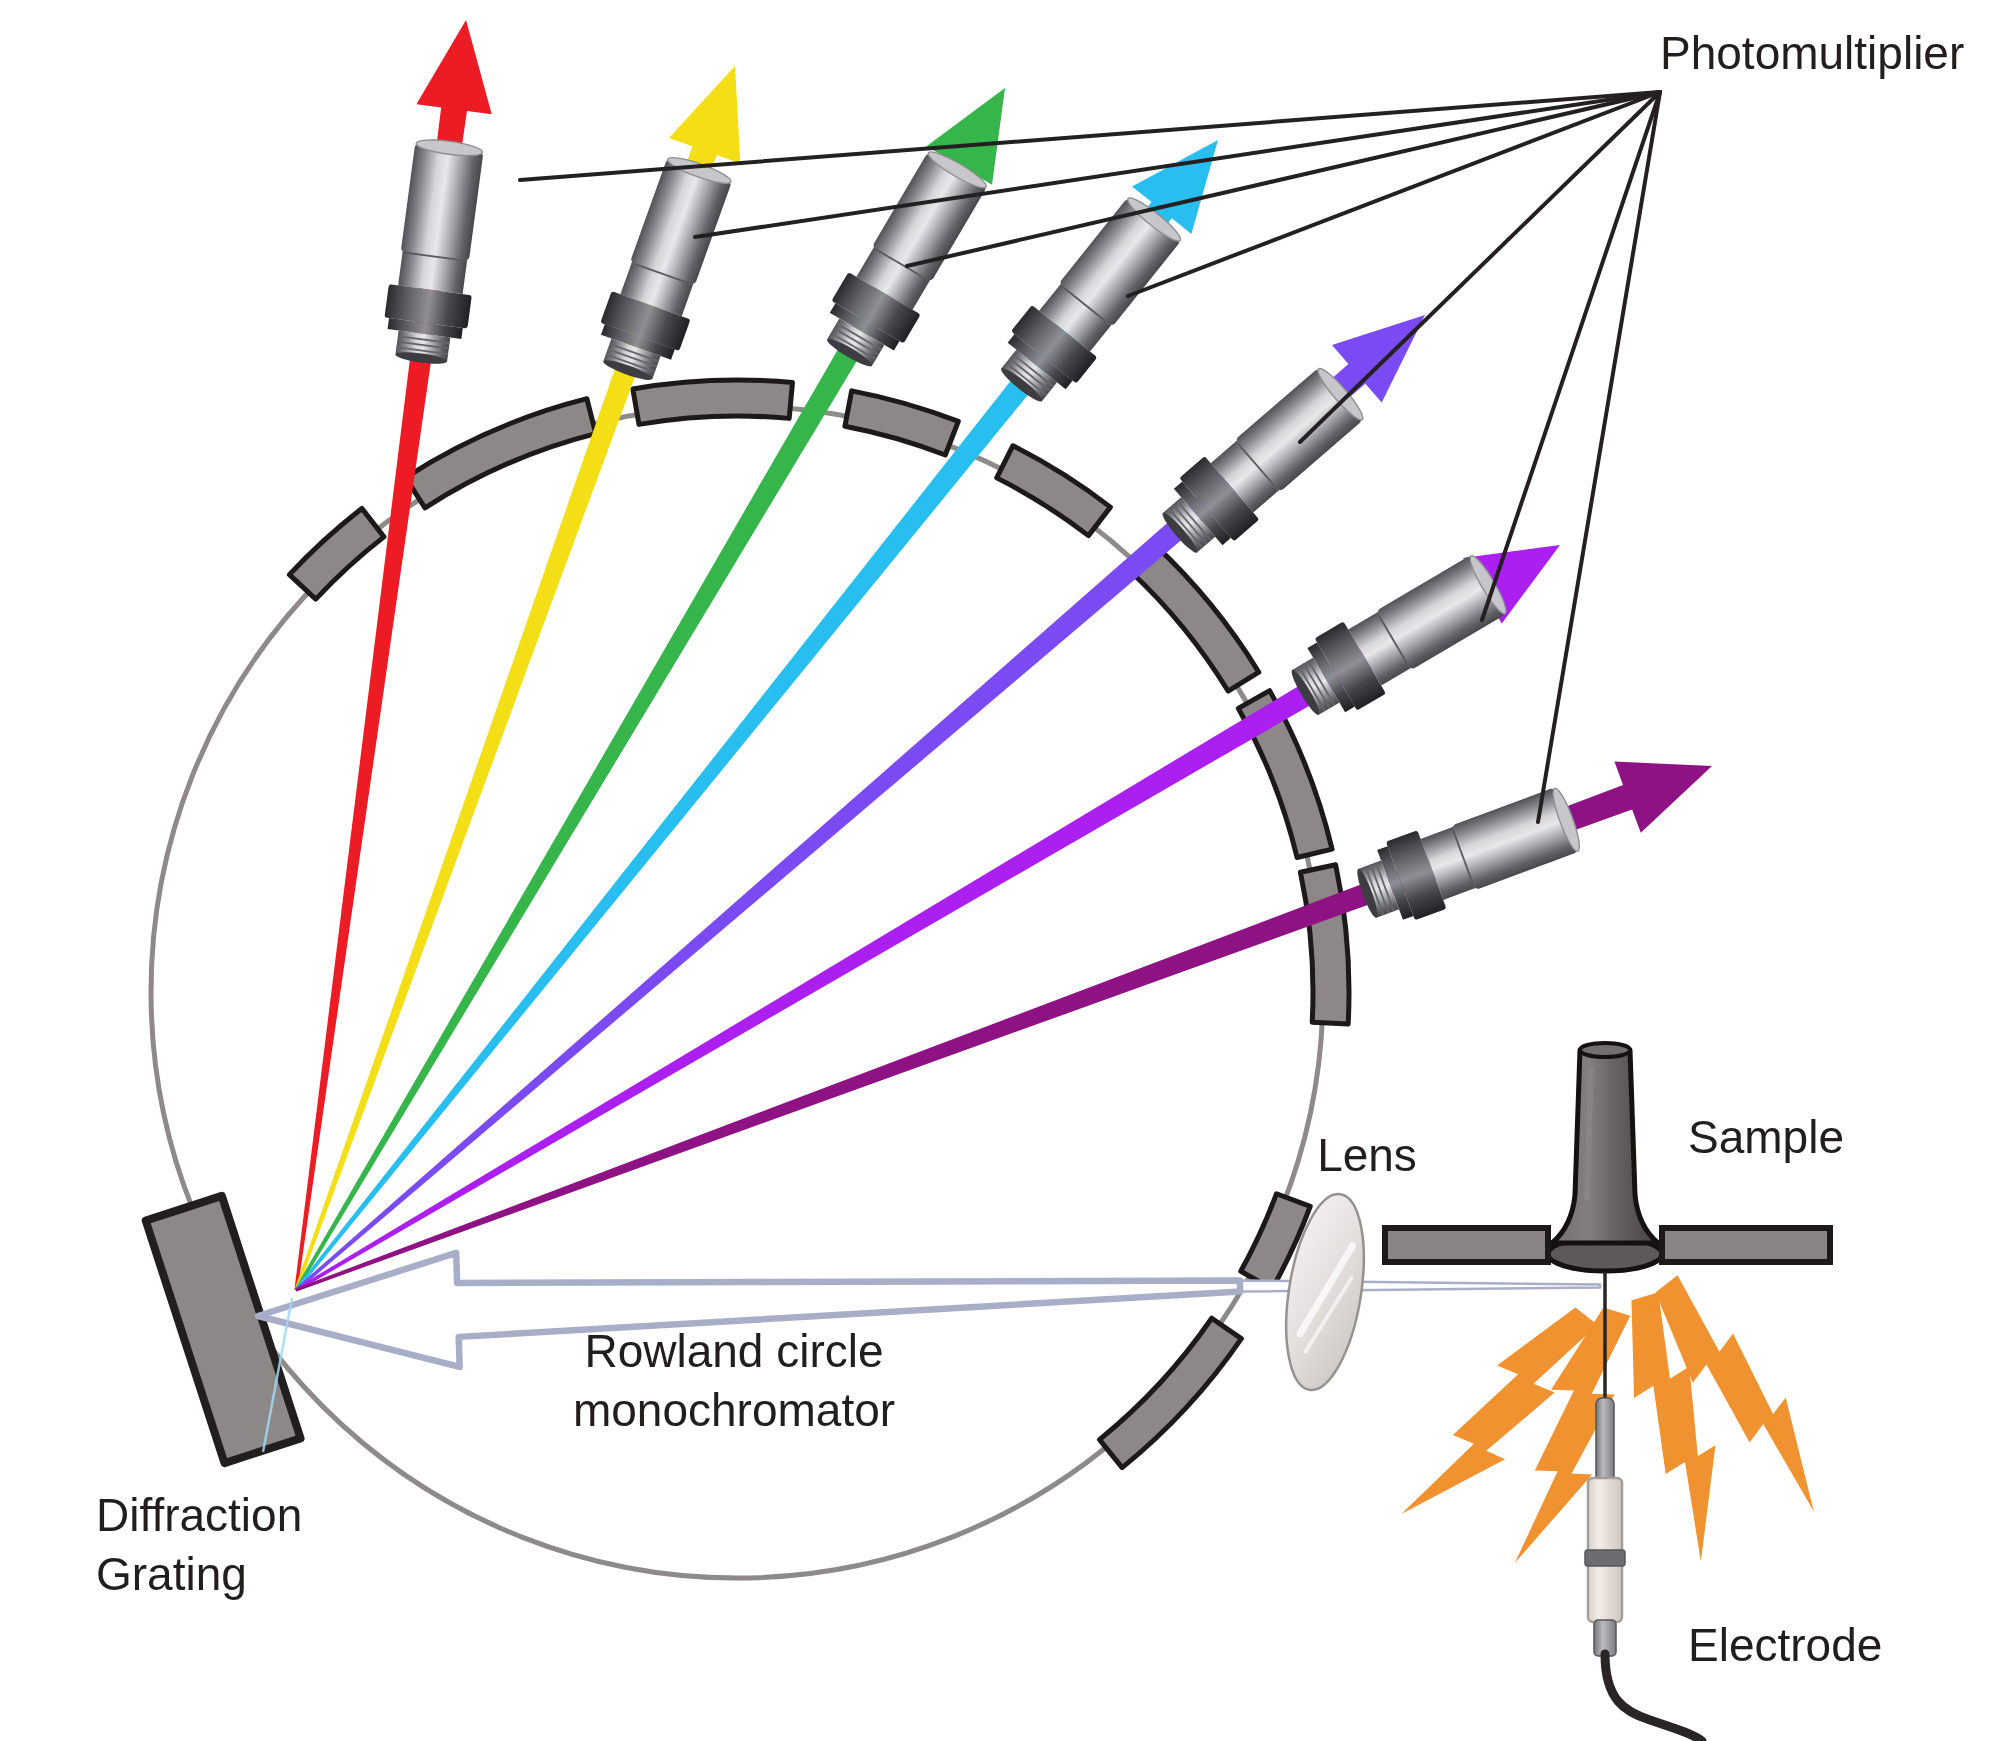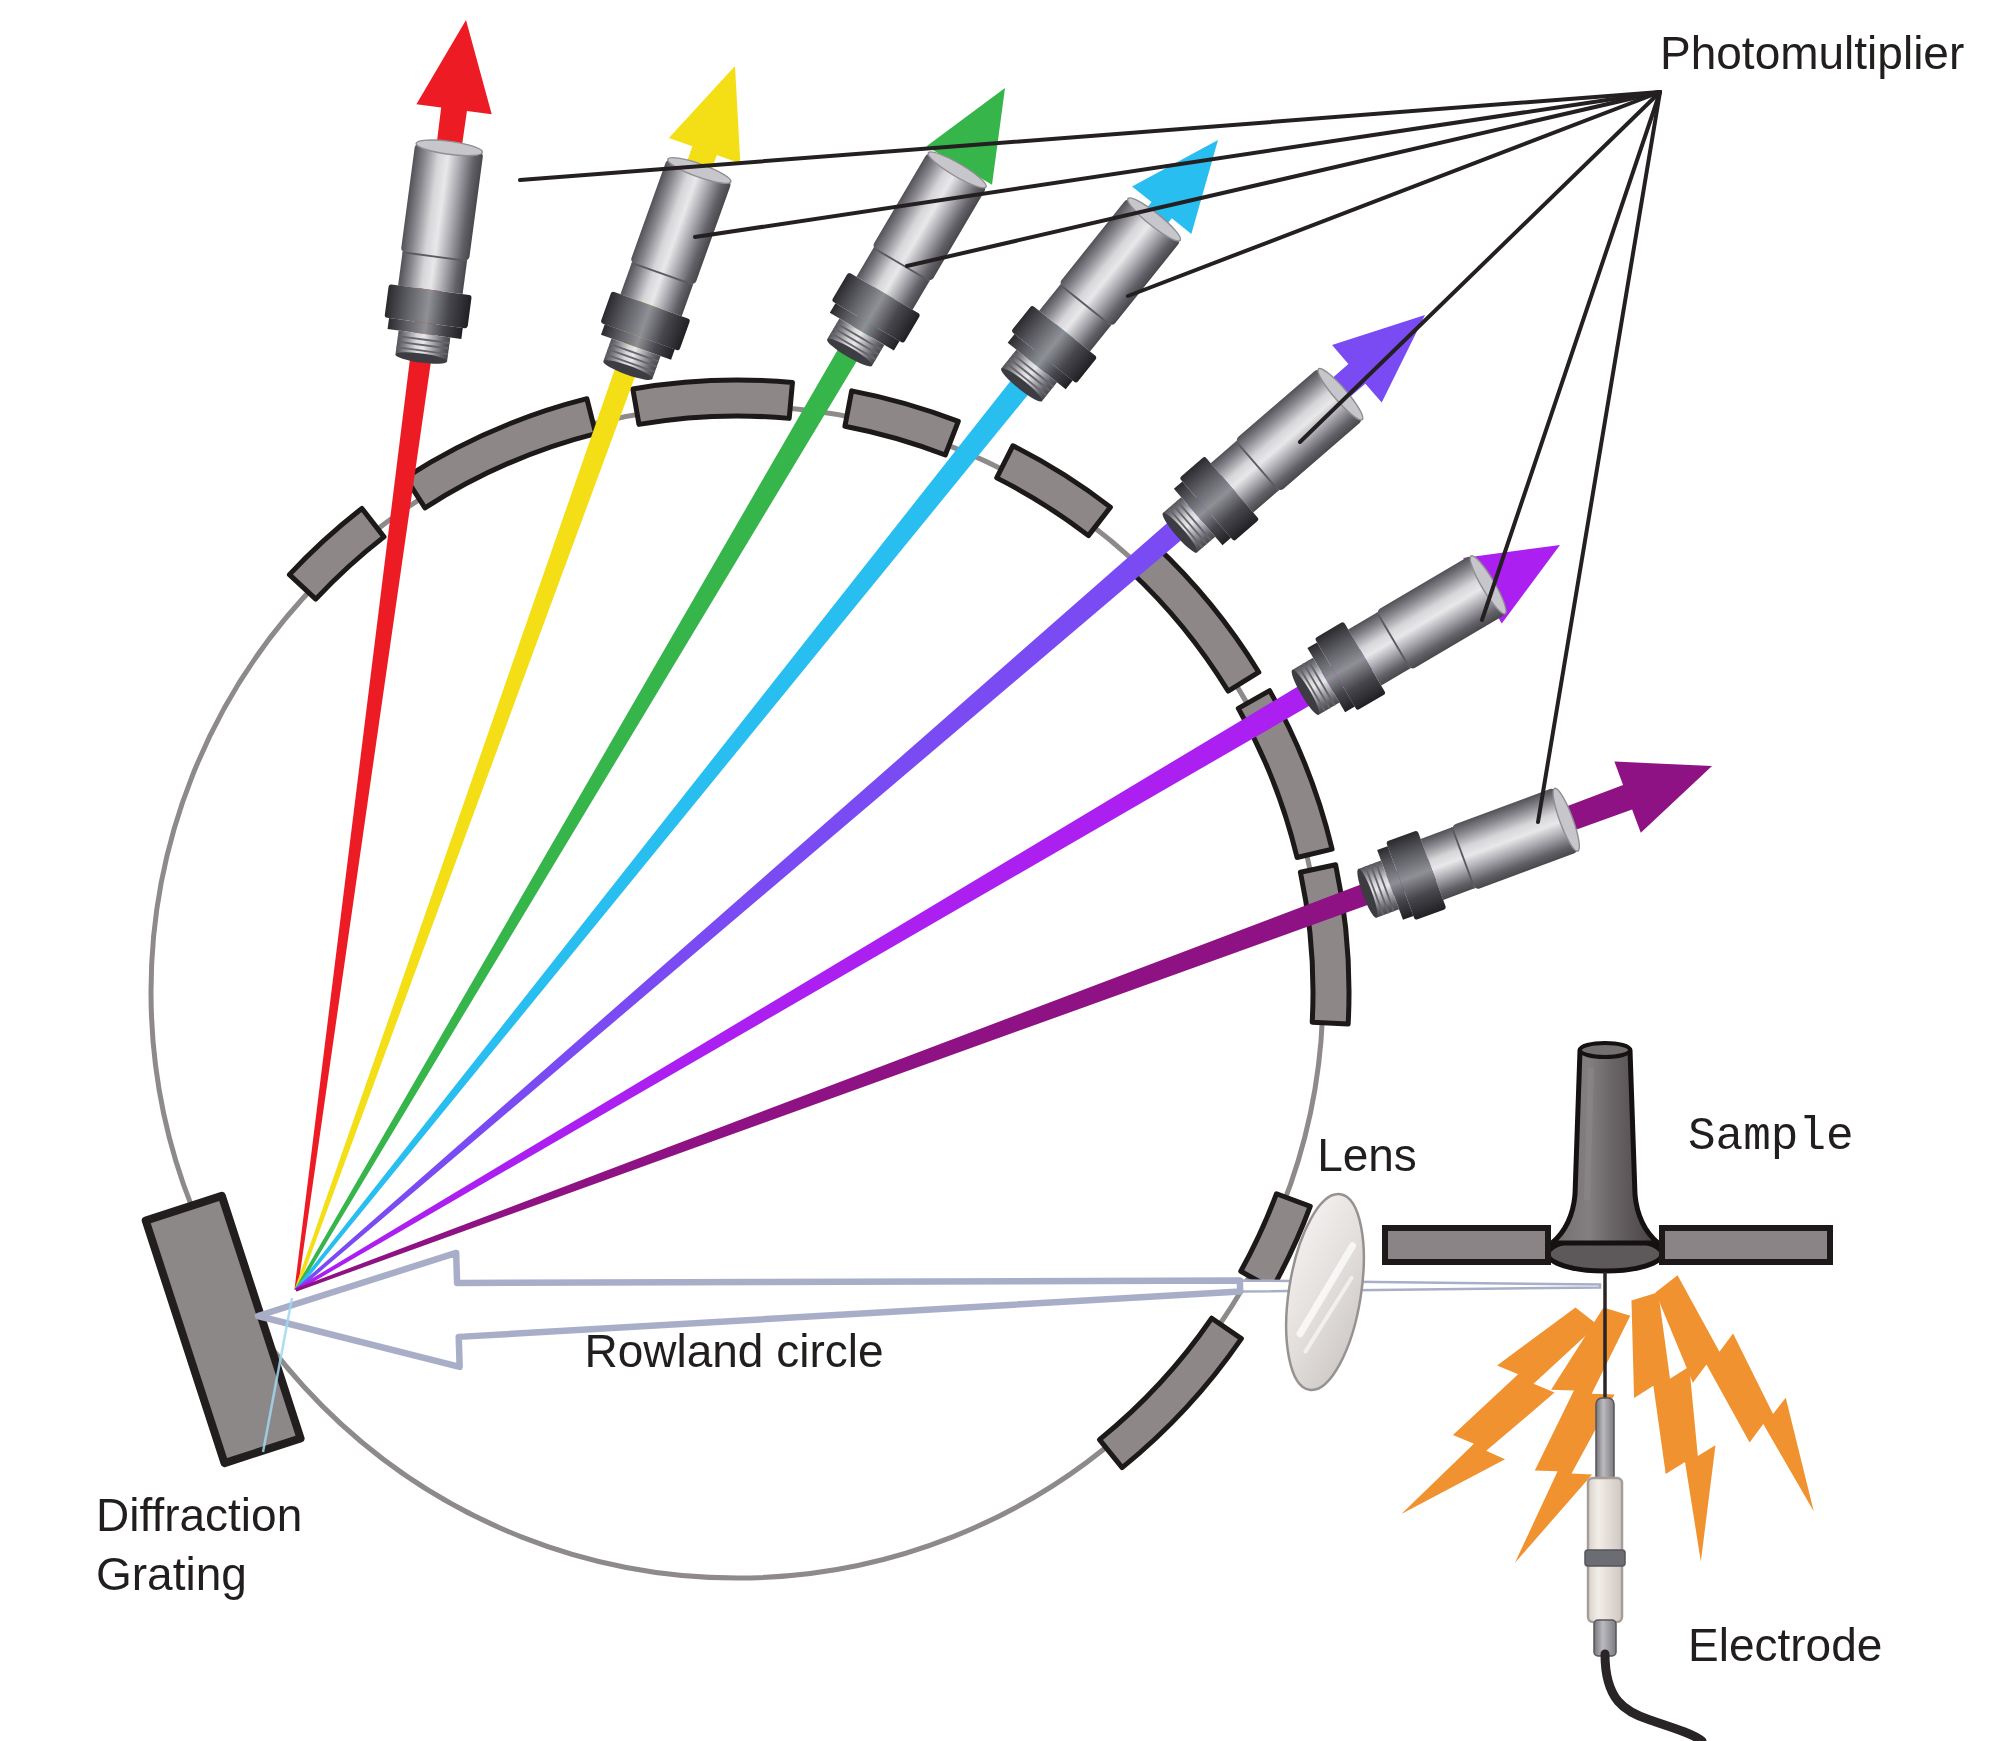--- a/index.html
+++ b/index.html
@@ -3,21 +3,21 @@
 <meta charset="utf-8">
 <style>
   html,body{margin:0;padding:0;background:#fff;}
   .stage{position:relative;width:2000px;height:1741px;background:#ffffff;overflow:hidden;
          font-family:"Liberation Sans",sans-serif;}
   .stage svg{position:absolute;left:0;top:0;width:2000px;height:1741px;}
   .lbl{position:absolute;font-size:46px;line-height:1.28;font-weight:400;color:#221e1e;}
   .lbl span{display:block;}
   .lbl-photomultiplier{left:1660px;top:24px;text-align:center;}
   .lbl-lens{left:1292px;top:1126px;width:150px;text-align:center;}
-  .lbl-sample{left:1688px;top:1108px;font-family:Liberation Mono, monospace;}
+  .lbl-sample{left:1688px;top:1108px;}
   .lbl-diffraction{left:96px;top:1444px;margin-top:42px;}
   .lbl-rowland{left:518px;top:1322px;width:432px;text-align:center;}
   .lbl-electrode{left:1688px;top:1616px;}
 </style>
 </head>
 <body>
 
 <div class="stage">
   <svg id="scene" viewBox="0 0 2000 1741">
     <defs>
@@ -206,15 +206,16 @@
     <span>Photomultiplier</span>
   </div>
   <div class="lbl lbl-lens">Lens</div>
   <div class="lbl lbl-sample">Sample</div>
   <div class="lbl lbl-diffraction">
     <span>Diffraction</span>
     <span>Grating</span>
   </div>
   <div class="lbl lbl-rowland">
     <span>Rowland circle</span>
+    <span>monochromator</span>
   </div>
   <div class="lbl lbl-electrode">Electrode</div>
 </div>
 
 </body></html>

